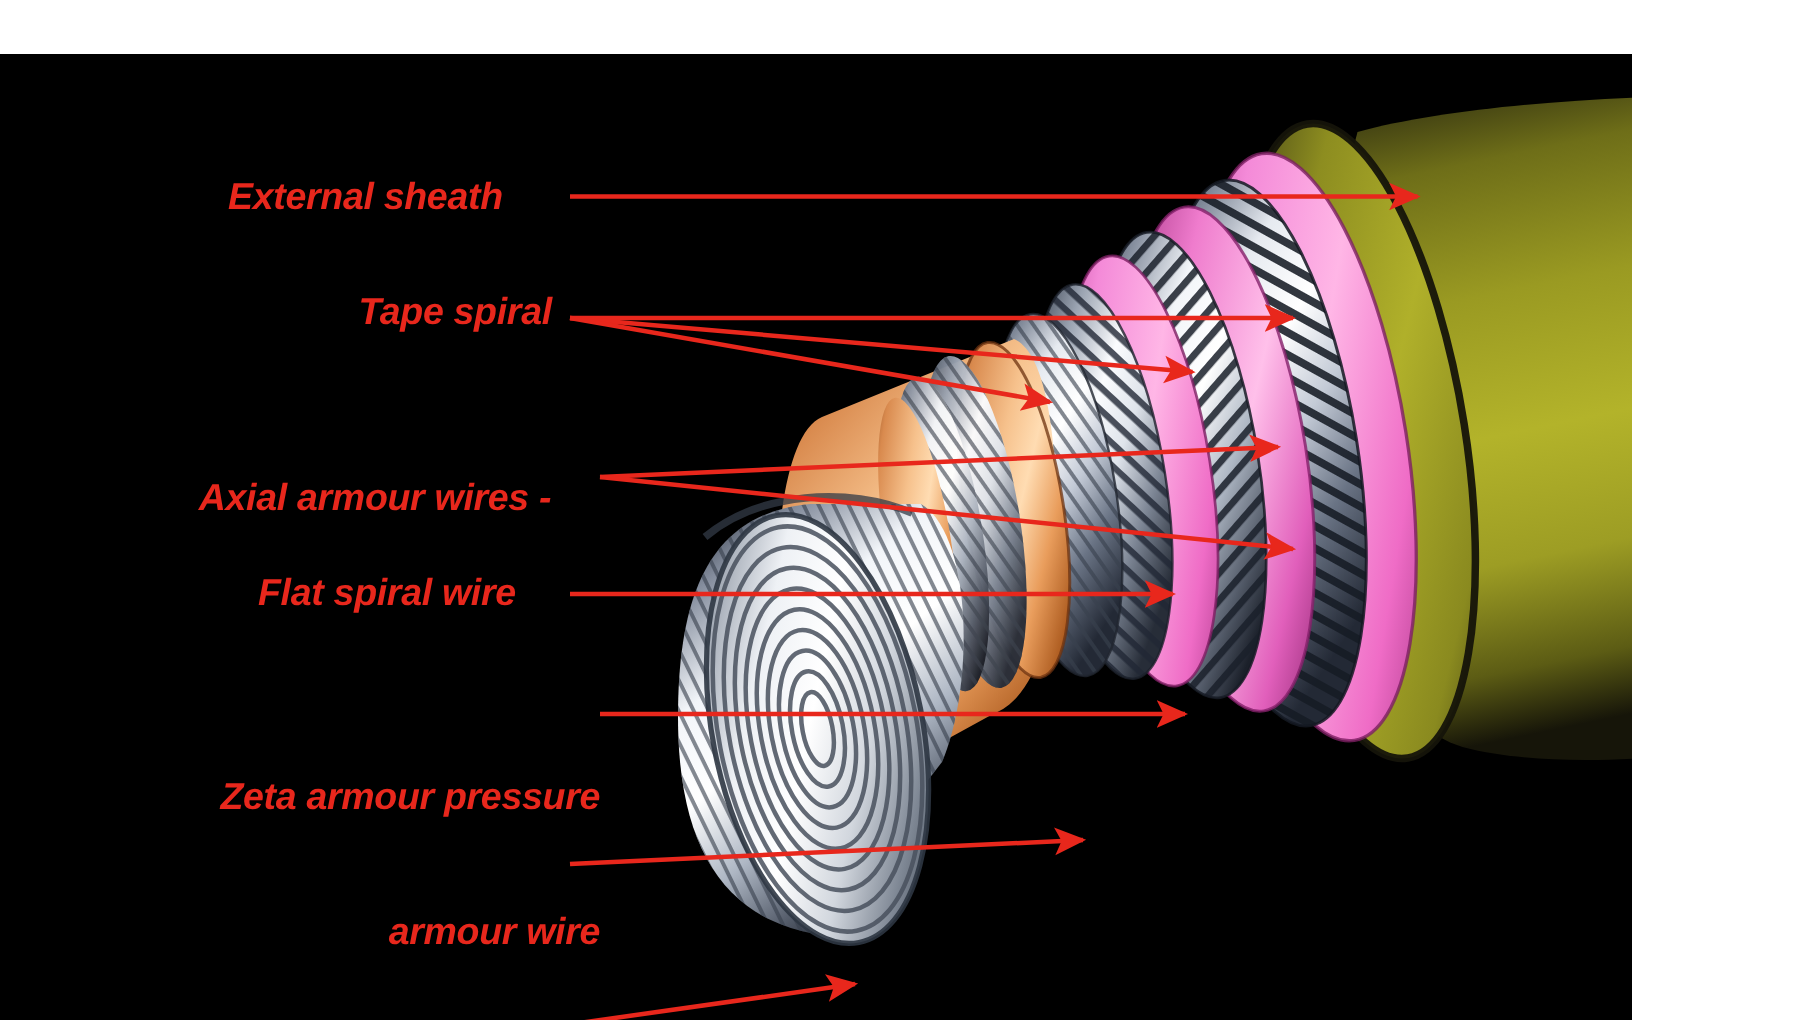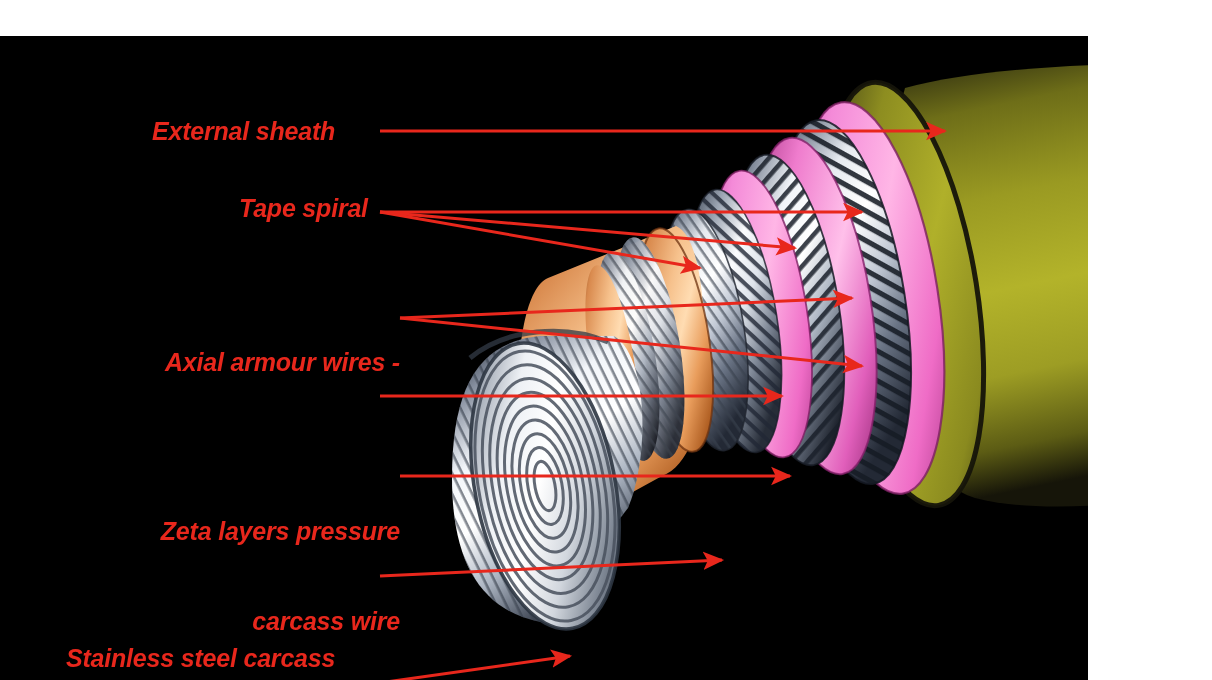--- a/index.html
+++ b/index.html
@@ -29,21 +29,21 @@
     font-family: "Liberation Sans", sans-serif;
     font-style: italic;
     font-weight: 700;
     font-size: 25px;
     line-height: 30px;
     white-space: pre;
     letter-spacing: -0.2px;
   }
   .lbl-external-sheath { left: 152px; top: 80px; }
   .lbl-tape-layers     { left: 239px; top: 157px; }
-  .lbl-axial-armour    { left: 100px; top: 251px; text-align: right; width: 300px; }
+  .lbl-axial-armour    { left: 100px; top: 221px; text-align: center; width: 300px; }
   .lbl-flat-spiral     { left: 172px; top: 344px; }
   .lbl-zeta-spiral     { left: 100px; top: 420px; text-align: right; width: 300px; }
   .lbl-pressure-sheath { left: 155px; top: 526px; }
   .lbl-carcass         { left: 66px;  top: 607px; }
 </style>
 </head>
 <body>
 
 <div id="stage">
 
@@ -288,22 +288,22 @@
   </svg>
 
   <div class="callout-label lbl-external-sheath">External sheath</div>
 
   <div class="callout-label lbl-tape-layers">Tape spiral</div>
 
   <div class="callout-label lbl-axial-armour">
     <div>Axial armour wires -</div>
   </div>
 
+  <div class="callout-label lbl-flat-spiral">Flat spiral wire</div>
 
   <div class="callout-label lbl-zeta-spiral">
-    <div>Zeta layers pressure</div>
-    <div>carcass wire</div>
+    <div>Zeta armour pressure</div>
+    <div>armour wire</div>
   </div>
 
 
-  <div class="callout-label lbl-carcass">Stainless steel carcass</div>
 
 </div>
 
 </body></html>

